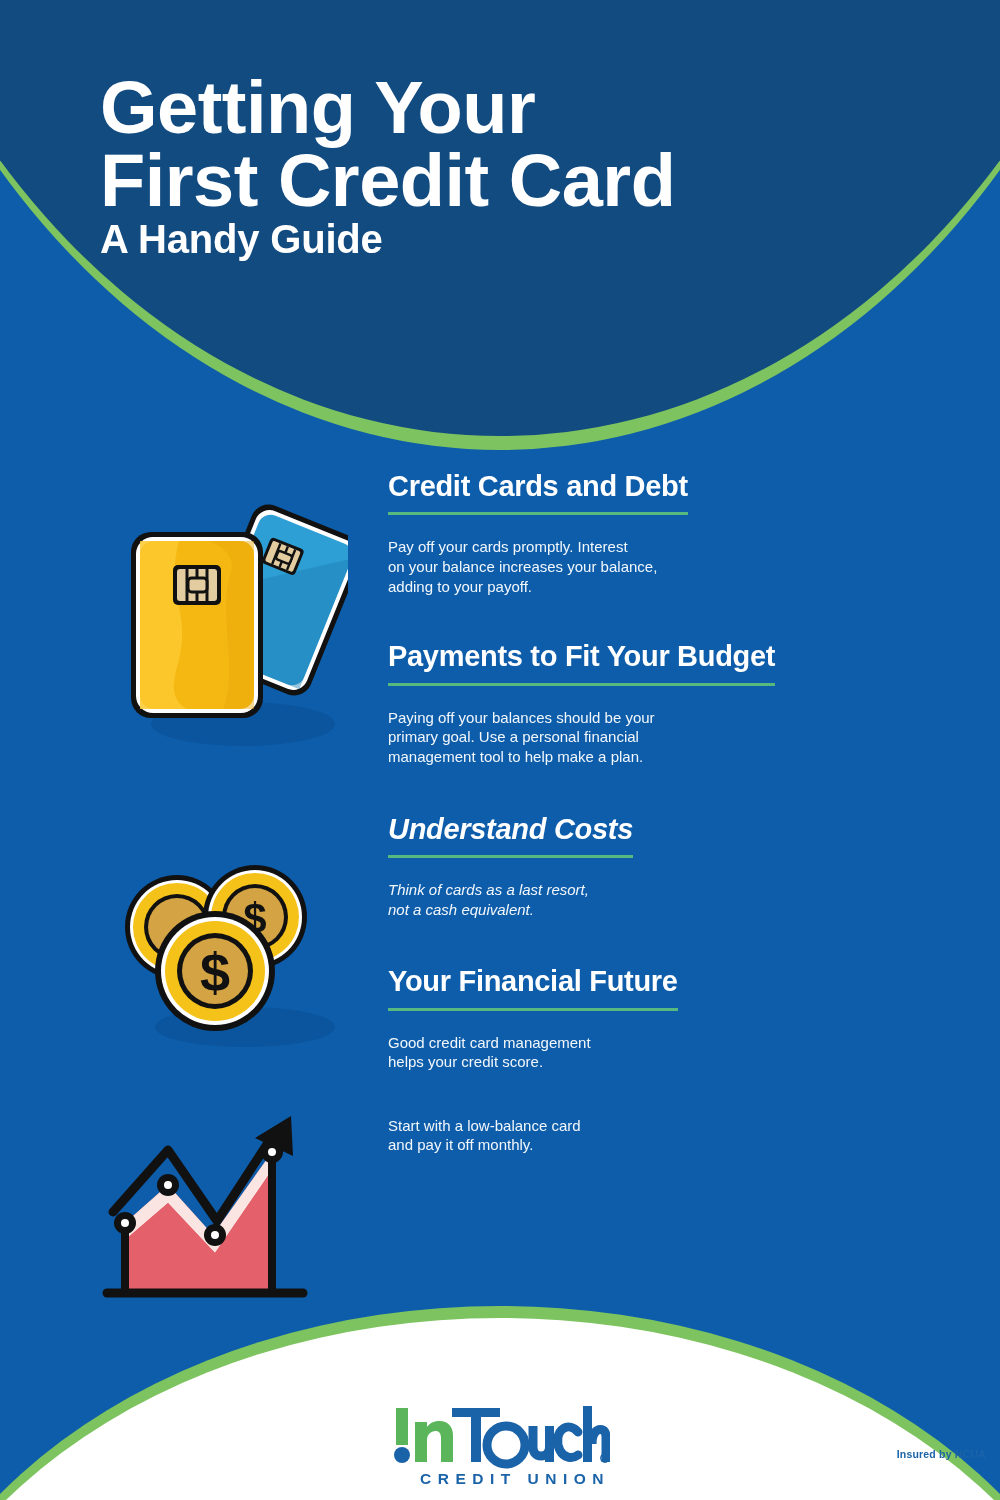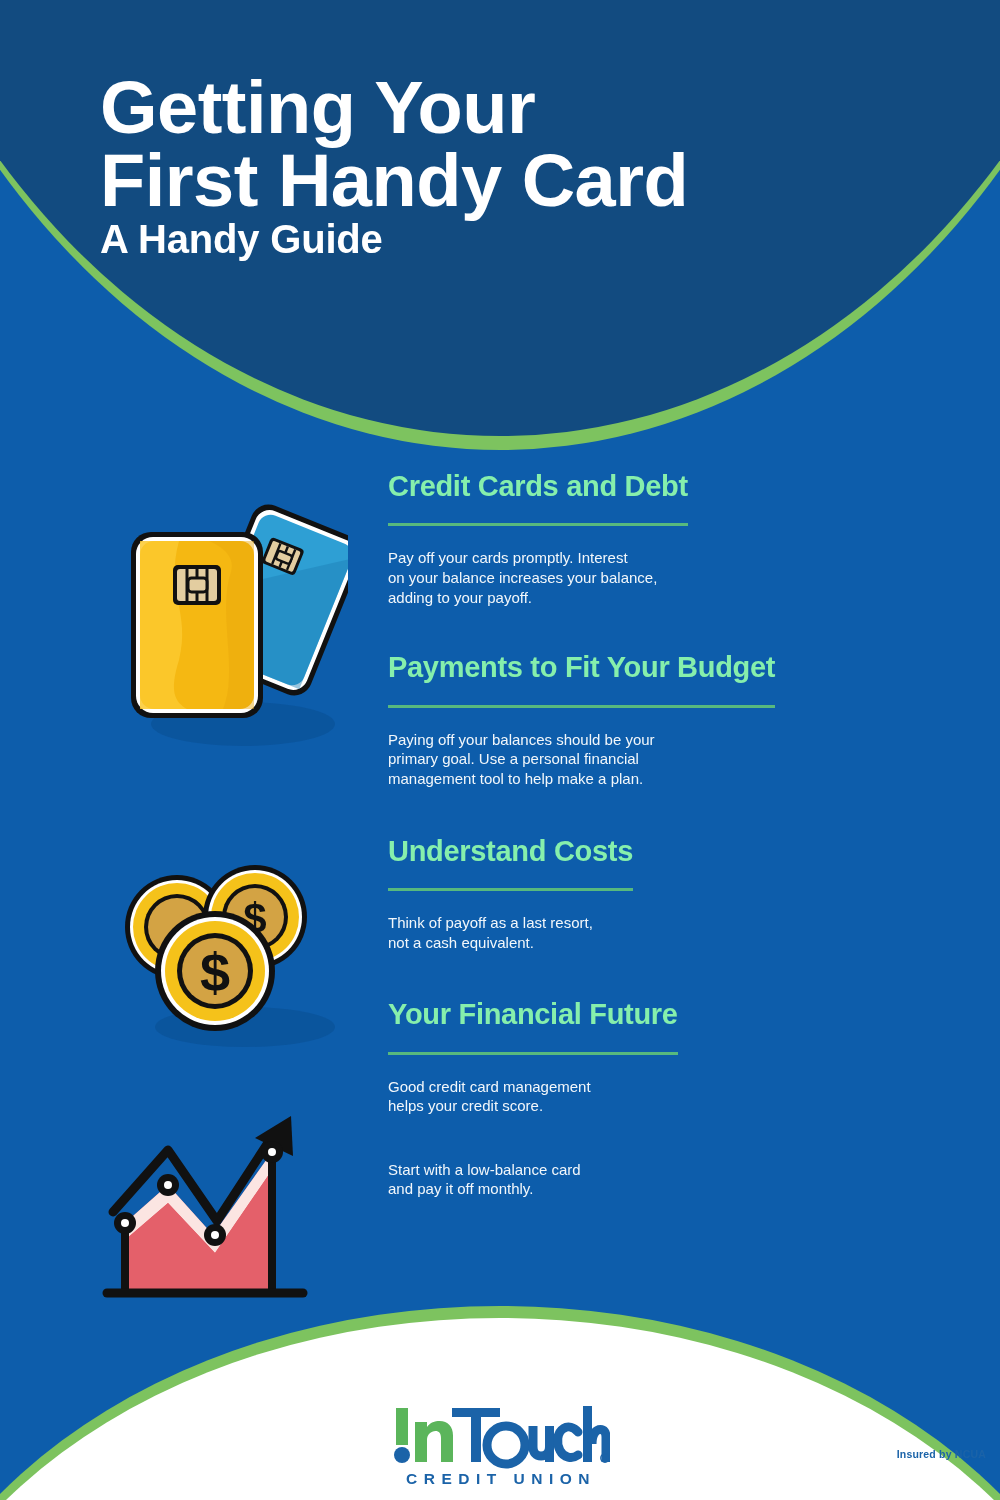--- a/index.html
+++ b/index.html
@@ -98,56 +98,56 @@
     left:388px; top:0;
     width:540px;
   }
   .section{ margin-bottom:26px; }
   .section:last-child{ margin-bottom:0; }
 
   .sec-head{
     display:inline-block;
     font-size:29px;
     font-weight:bold;
-    color:#86efac;
+    color:#ffffff;
     letter-spacing:-0.3px;
     line-height:1.15;
-    padding-bottom:20px;
+    padding-bottom:9px;
     border-bottom:3px solid #57b97e;
     white-space:nowrap;
   }
   .sec-body{
     margin-top:22px;
     font-size:15px;
     color:#f2f7fb;
     line-height:1.31;
     font-weight:400;
     white-space:pre-line;
   }
 
   
   .s1{ margin-bottom:44px; }
   .s2{ margin-bottom:46px; }
-  .s3{ margin-bottom:46px; }
+  .s3{ margin-bottom:46px;font-style:italic; }
   .s4{ margin-bottom:44px; }
 
   
   .footer{
     position:absolute;
     left:0; top:1390px;
     width:1000px; height:110px;
     z-index:8;
   }
   .logo{
     position:absolute;
     left:50%;
     transform:translateX(-50%);
     top:10px;
     width:220px;
-    text-align:left;
+    text-align:right;
   }
   .logo-wordmark{ display:block; }
   .ncua{
     position:absolute;
     right:14px; top:58px;
     font-size:10.5px;
     font-weight:bold;
     color:#1b63a8;
     letter-spacing:0.2px;
     padding-left:31px;
@@ -159,21 +159,21 @@
 <div id="poster">
 
   <div class="bottom-green"></div>
   <div class="bottom-white"></div>
 
   <div class="header-green"></div>
   <div class="header-navy"></div>
 
   <div class="header-text">
     <div class="title-line">Getting Your</div>
-    <div class="title-line">First Handy Card</div>
+    <div class="title-line">First Credit Card</div>
     <div class="subtitle">A Handy Guide</div>
   </div>
 
   <div class="content">
 
     <div class="icon-col">
 
       <div class="icon-box icon-cards">
         <svg viewBox="0 0 235 260" width="235" height="260" xmlns="http://www.w3.org/2000/svg">
 
@@ -283,21 +283,21 @@
 
       <div class="section s2">
         <div class="sec-head">Payments to Fit Your Budget</div>
         <div class="sec-body">Paying off your balances should be your
 primary goal. Use a personal financial
 management tool to help make a plan.</div>
       </div>
 
       <div class="section s3">
         <div class="sec-head">Understand Costs</div>
-        <div class="sec-body">Think of payoff as a last resort,
+        <div class="sec-body">Think of cards as a last resort,
 not a cash equivalent.</div>
       </div>
 
       <div class="section s4">
         <div class="sec-head">Your Financial Future</div>
         <div class="sec-body">Good credit card management
 helps your credit score.</div>
       </div>
 
       <div class="section">

